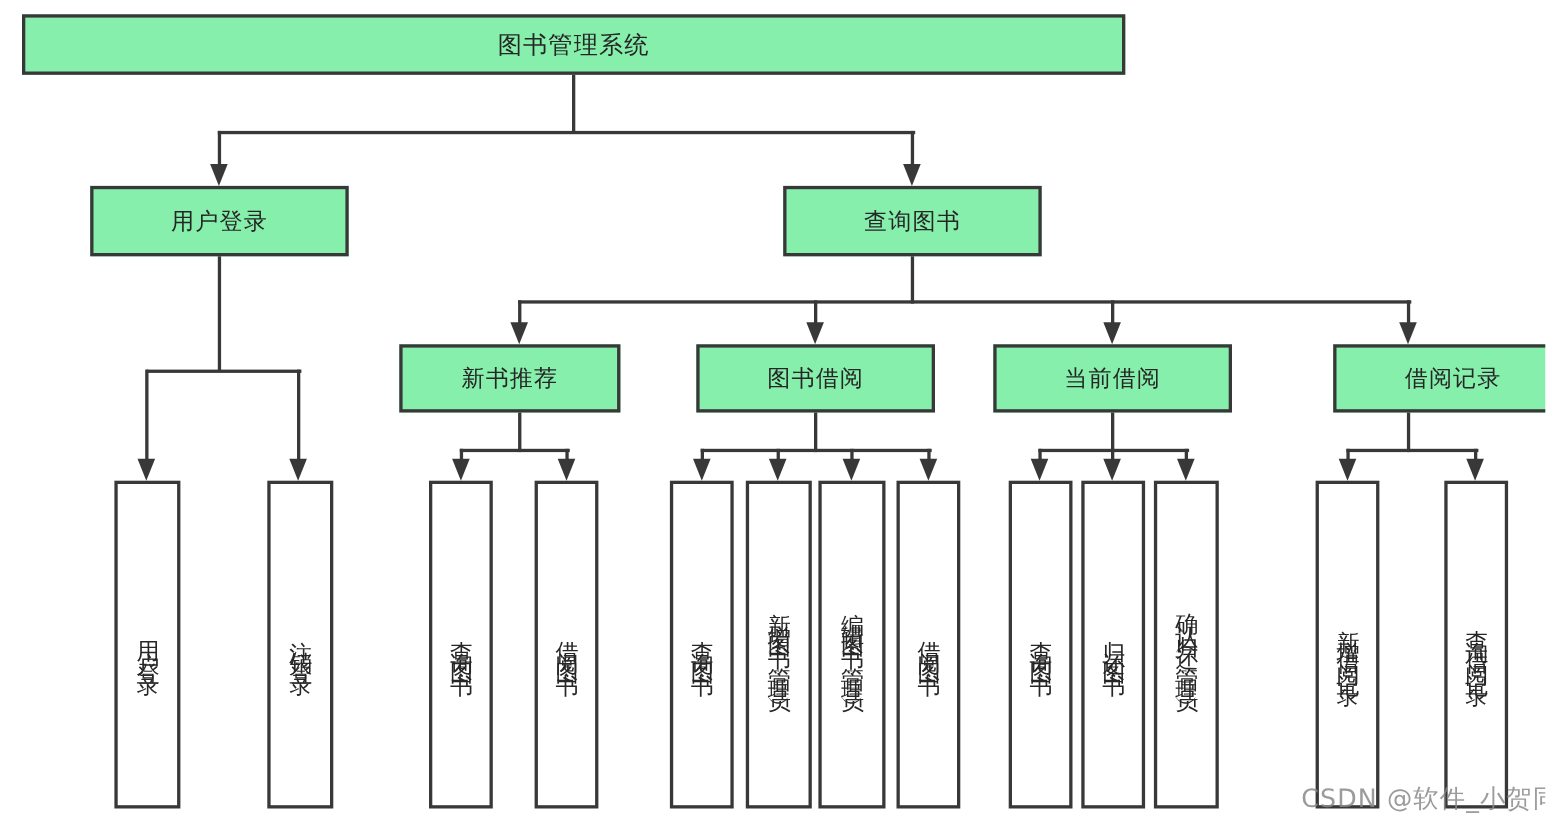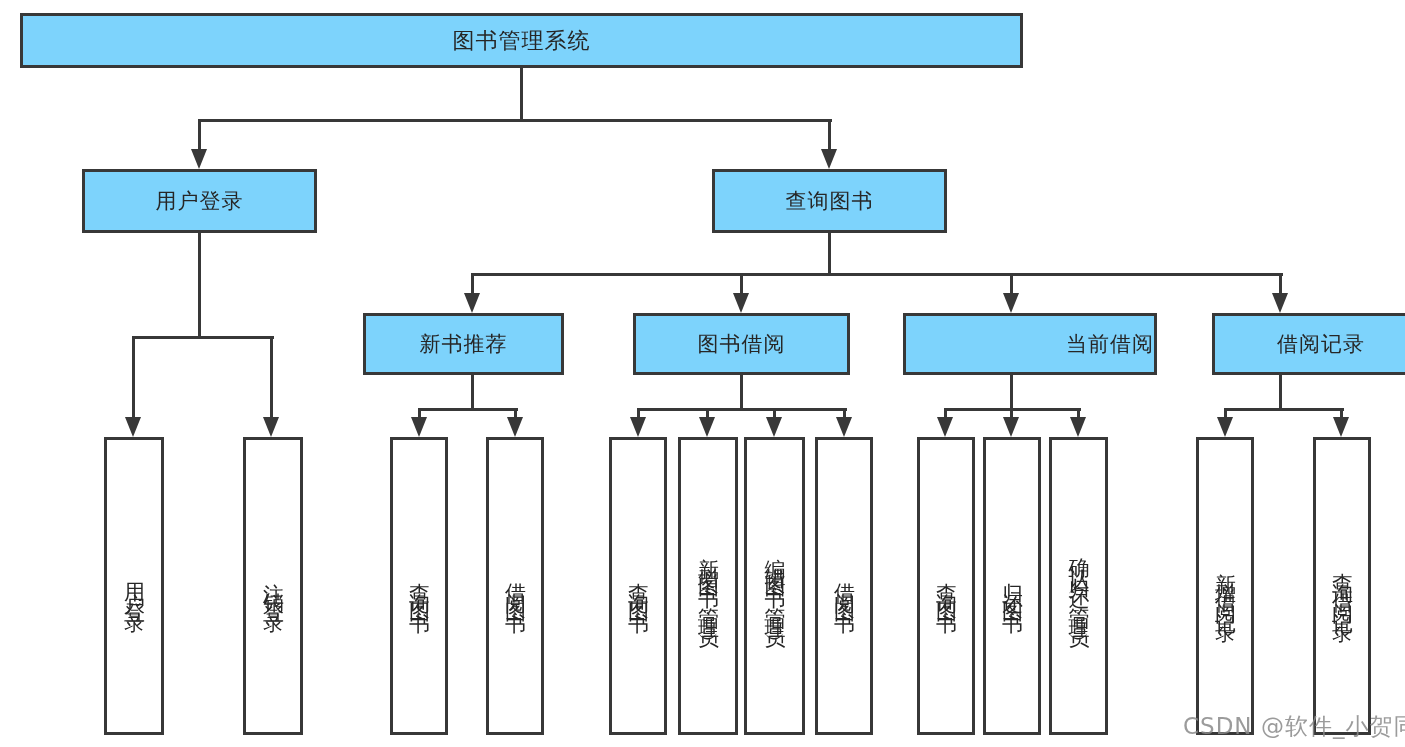--- a/index.html
+++ b/index.html
@@ -9,21 +9,21 @@
     height: 747px;
     background: #ffffff;
     overflow: hidden;
     font-family: "DejaVu Sans", "Liberation Sans", sans-serif;
     color: #262626;
   }
   
   .node {
     position: absolute;
     box-sizing: border-box;
-    background: #7dd3fc;
+    background: #86efac;
     border: 3px solid #383838;
     display: flex;
     align-items: center;
     justify-content: center;
     font-size: 21px;
     letter-spacing: 1px;
     color: #262626;
   }
   .node.root-node { font-size: 22px; }
   .vnode {
@@ -87,21 +87,21 @@
   </div>
 
   <div class="node" style="left:363px; top:313px; width:201px; height:62px;">
     <span>新书推荐</span>
   </div>
 
   <div class="node" style="left:633px; top:313px; width:217px; height:62px;text-align:center;">
     <span>图书借阅</span>
   </div>
 
-  <div class="node" style="left:903px; top:313px; width:254px; height:62px;justify-content:flex-end;">
+  <div class="node" style="left:903px; top:313px; width:217px; height:62px;">
     <span>当前借阅</span>
   </div>
 
   <div class="node" style="left:1172px; top:313px; width:218px; height:62px;margin-left:40px;">
     <span>借阅记录</span>
   </div>
 
   <div class="vnode" style="left:104px; width:60px;">
     <span class="vtext">用户登录</span>
   </div>

